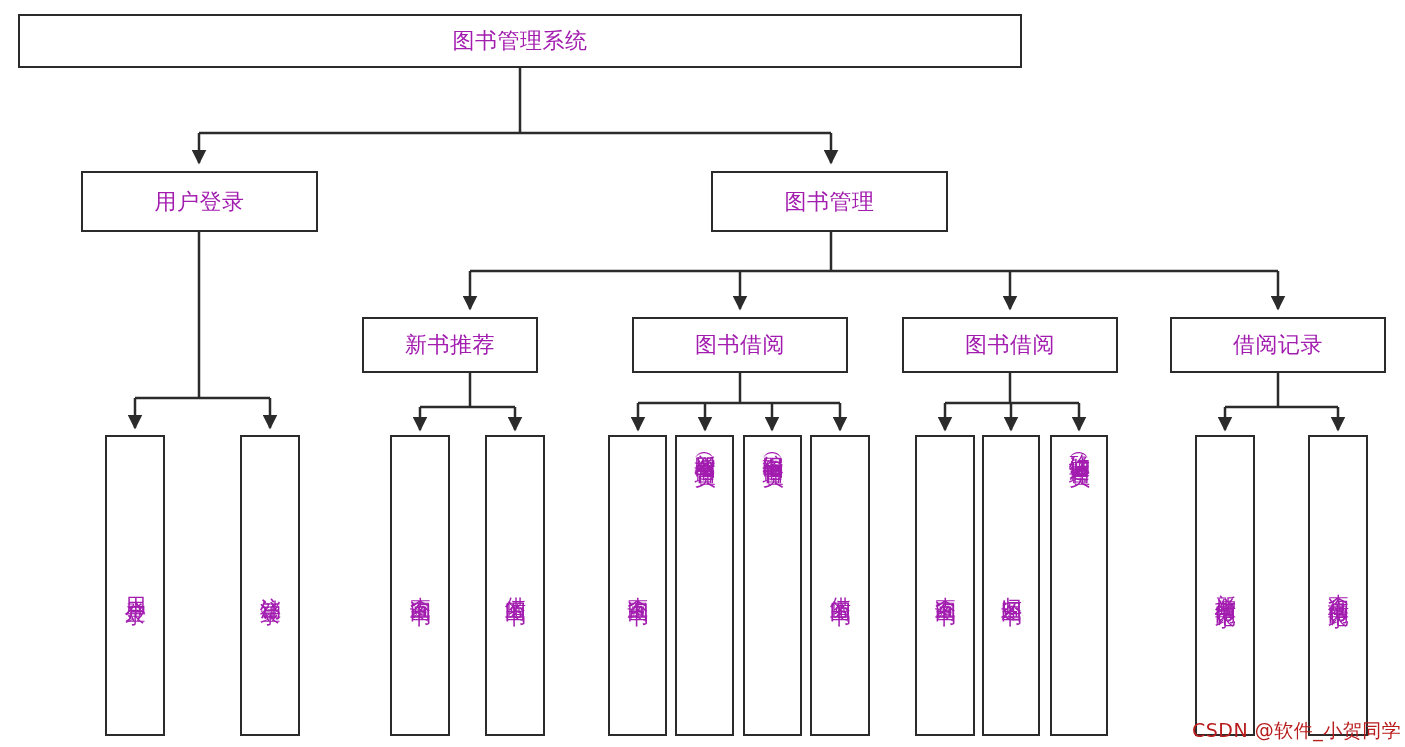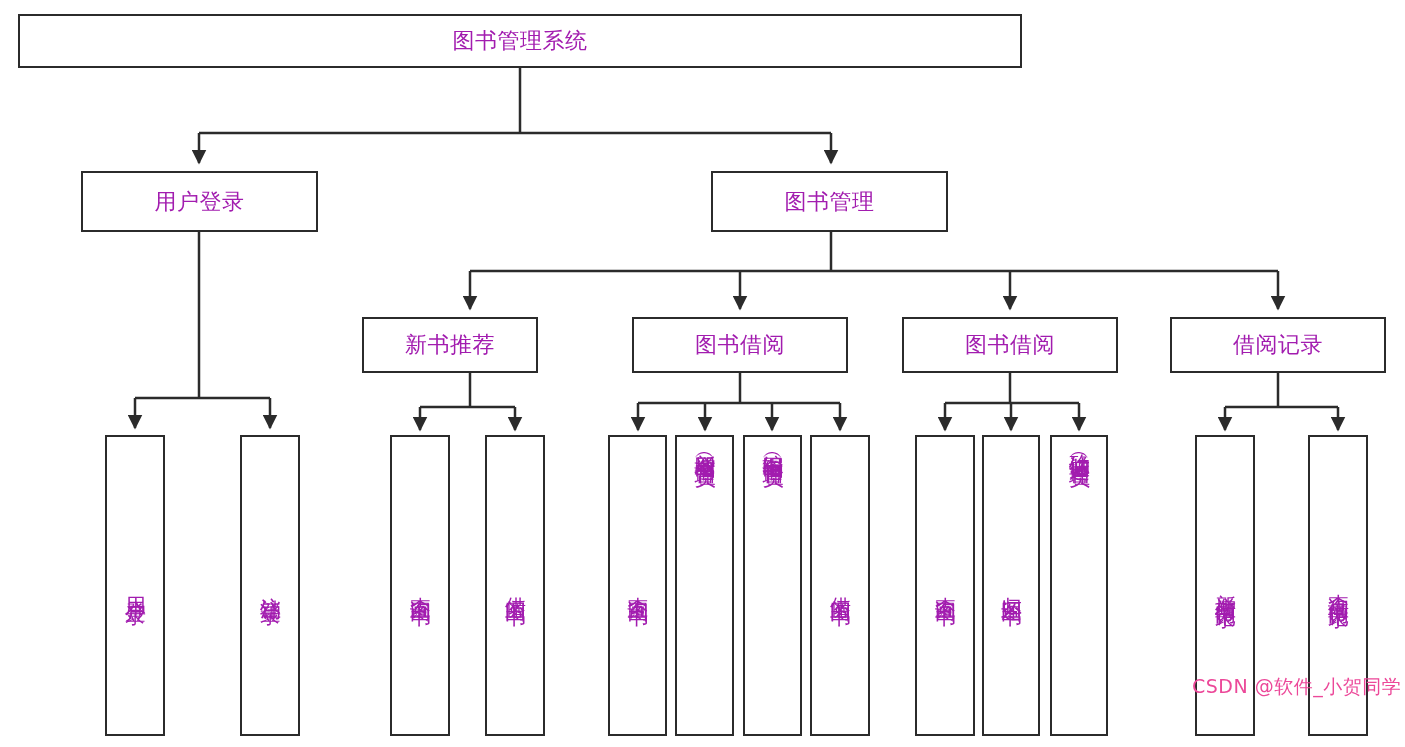--- a/index.html
+++ b/index.html
@@ -57,23 +57,23 @@
   }
   .node.vlong .node-label {
     letter-spacing: 2px;
   }
   .node.vcenter {
     align-items: center;
   }
   #watermark {
     position: absolute;
     left: 1192px;
-    top: 674px;
+    top: 718px;
     font-size: 19px;
-    color: #ec4899;
+    color: #b91c1c;
     white-space: nowrap;
     letter-spacing: 0.5px;
     font-family: "DejaVu Sans", "Liberation Sans", sans-serif;
   }
 </style>
 </head>
 <body>
 
 <div id="canvas">
 

